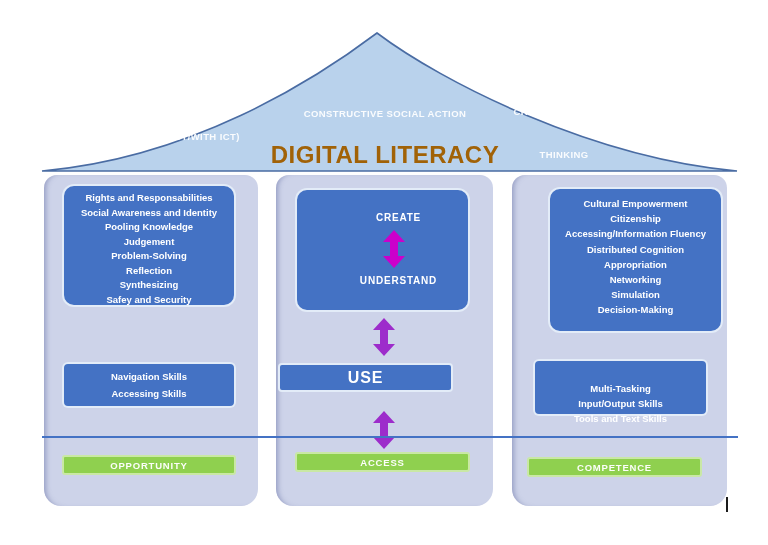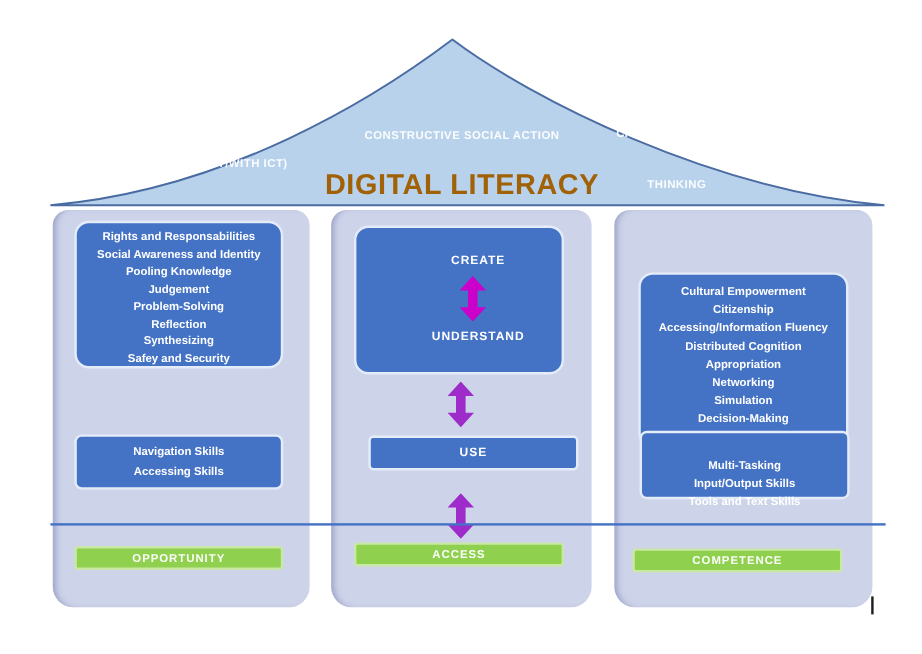--- a/index.html
+++ b/index.html
@@ -42,25 +42,25 @@
   }
   .bluebox .li{font-size:9.5px;}
 
   #lbox1{left:18px;top:9px;width:174px;height:123px;border-radius:12px;padding-top:5px;}
   #lbox1 .li{line-height:14.5px;}
   #lbox2{left:18px;top:187px;width:174px;height:46px;border-radius:6px;
          display:flex;flex-direction:column;justify-content:space-between;padding:7px 0;}
 
   #cbox1{left:19px;top:13px;width:175px;height:124px;border-radius:12px;}
   #cbox1 .stage-word{position:absolute;width:100%;font-size:10px;letter-spacing:0.8px;padding-left:16px;}
-  #cbox2{left:31px;top:188px;width:175px;height:29px;border-radius:4px;
+  #cbox2{left:2px;top:188px;width:175px;height:29px;border-radius:4px;
          display:flex;align-items:center;justify-content:center;
-         font-size:10px;letter-spacing:0.8px;}
+         font-size:16px;letter-spacing:0.8px;}
 
-  #rbox1{left:20px;top:12px;width:175px;height:146px;border-radius:12px;padding-top:7px;margin-top:40px;}
+  #rbox1{left:36px;top:12px;width:175px;height:146px;border-radius:12px;padding-top:7px;}
   #rbox1 .li{line-height:15.2px;}
   #rbox2{left:21px;top:184px;width:175px;height:57px;border-radius:6px;padding-top:20px;}
   #rbox2 .li{line-height:15px;}
 
   
   .greenbox{
     position:absolute;background:#8fd04f;border:2px solid #c9e8a5;
     box-sizing:border-box;border-radius:3px;
     color:rgba(255,255,255,0.97);font-weight:bold;font-size:9.5px;letter-spacing:0.8px;
     display:flex;align-items:center;justify-content:center;text-align:center;

